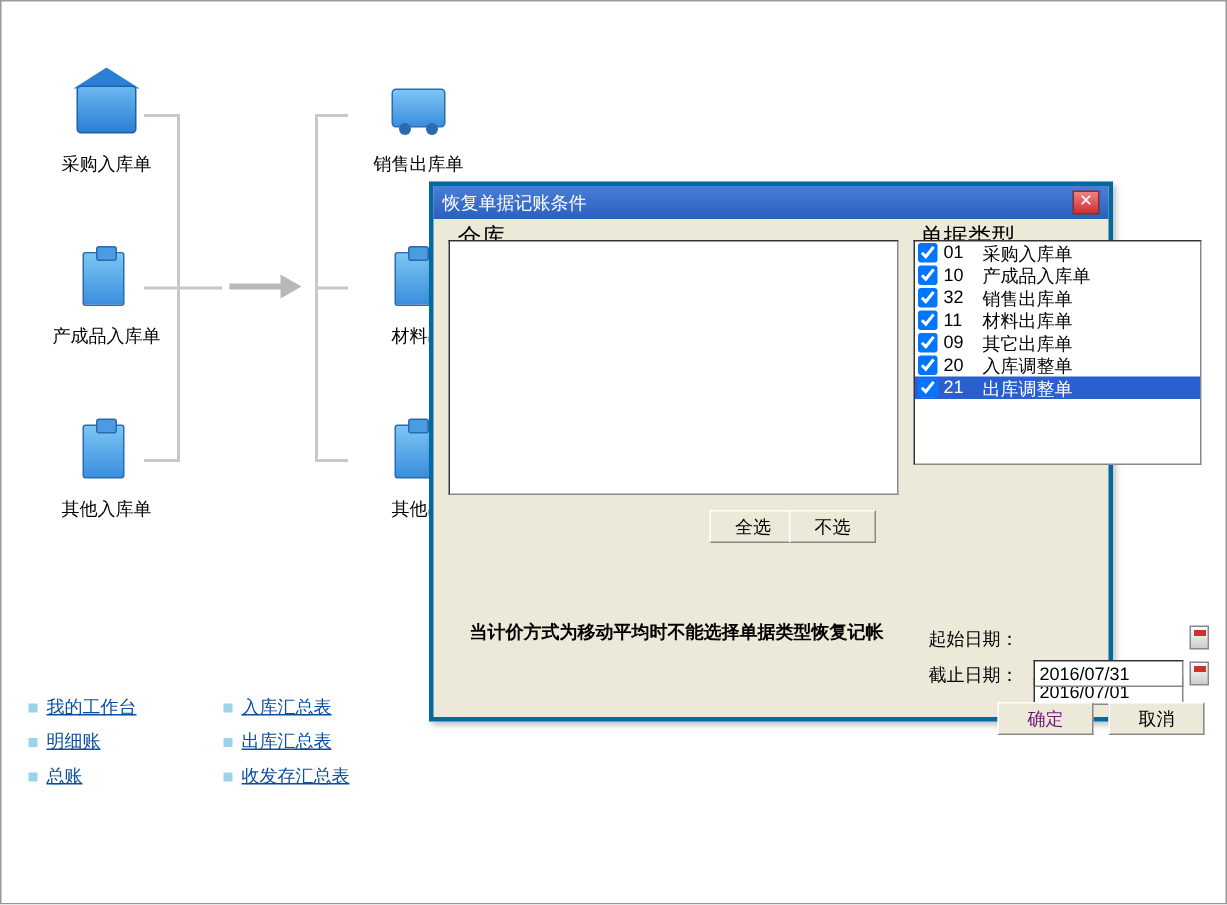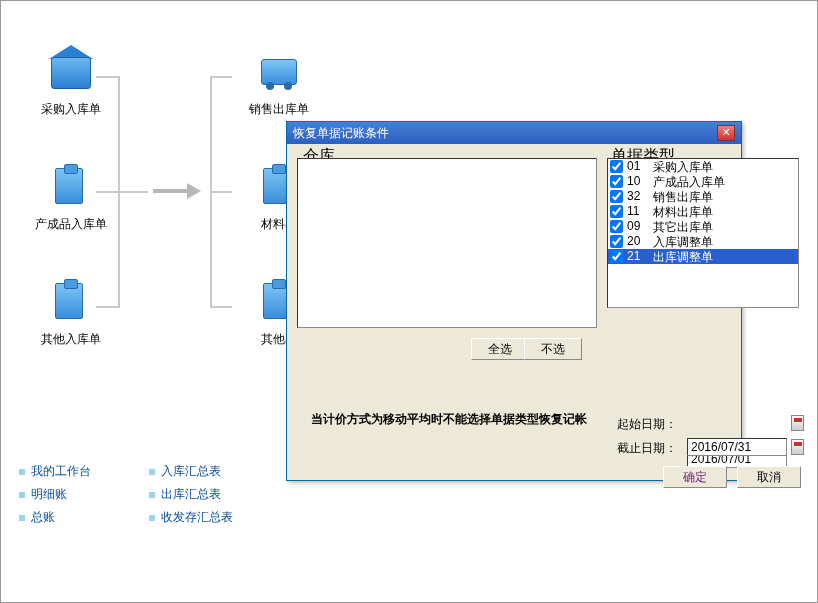--- a/index.html
+++ b/index.html
@@ -24,25 +24,25 @@
 .flow-arrow .shaft { position: absolute; left: 0; top: 6px; width: 36px; height: 4px; background: #b8b8b8; }
 .flow-arrow .head { position: absolute; left: 34px; top: 0; width: 0; height: 0; border-top: 8px solid transparent; border-bottom: 8px solid transparent; border-left: 14px solid #b8b8b8; }
 
 
 .vline { position: absolute; width: 2px; background: #c8c8c8; }
 .hline { position: absolute; height: 2px; background: #c8c8c8; }
 
 
 .links { position: absolute; left: 18px; top: 462px; width: 300px; }
 .links .col { float: left; width: 130px; }
-.links .item { margin-bottom: 6px; color: #0a4ea0; cursor: pointer; }
+.links .item { margin-bottom: 6px; color: #0a4ea0; cursor: pointer; text-decoration: underline; }
 .links .bullet { display: inline-block; width: 6px; height: 6px; background: #9bd4ea; margin-right: 6px; vertical-align: middle; }
 
 
-.dialog { position: absolute; left: 285px; top: 120px; width: 456px; height: 360px; border: 1px solid #0369a1; background: #ece9d8; box-shadow: 2px 2px 4px rgba(0,0,0,0.25); }
+.dialog { position: absolute; left: 285px; top: 120px; width: 456px; height: 360px; border: 3px solid #0369a1; background: #ece9d8; box-shadow: 2px 2px 4px rgba(0,0,0,0.25); }
 .titlebar { height: 22px; background: linear-gradient(#4a7fd6,#2b5fc0); color: #fff; font-size: 12px; line-height: 22px; padding: 0 6px; display: flex; justify-content: space-between; align-items: center; }
 .titlebar .closebtn { width: 18px; height: 16px; background: linear-gradient(#f08080,#d03030); border: 1px solid #803030; color: #fff; font-size: 11px; line-height: 12px; text-align: center; cursor: pointer; }
 .dlgbody { position: relative; padding: 6px 10px 10px; height: 338px; }
 
 .grouplabel { position: absolute; font-size: 16px; background: #ece9d8; padding: 0 2px; }
 .warehouse-label { left: 14px; top: 2px; }
 .type-label { left: 322px; top: 2px; }
 
 .listbox { position: absolute; left: 10px; top: 14px; width: 300px; height: 170px; background: #fff; border: 1px inset #888; }
 

